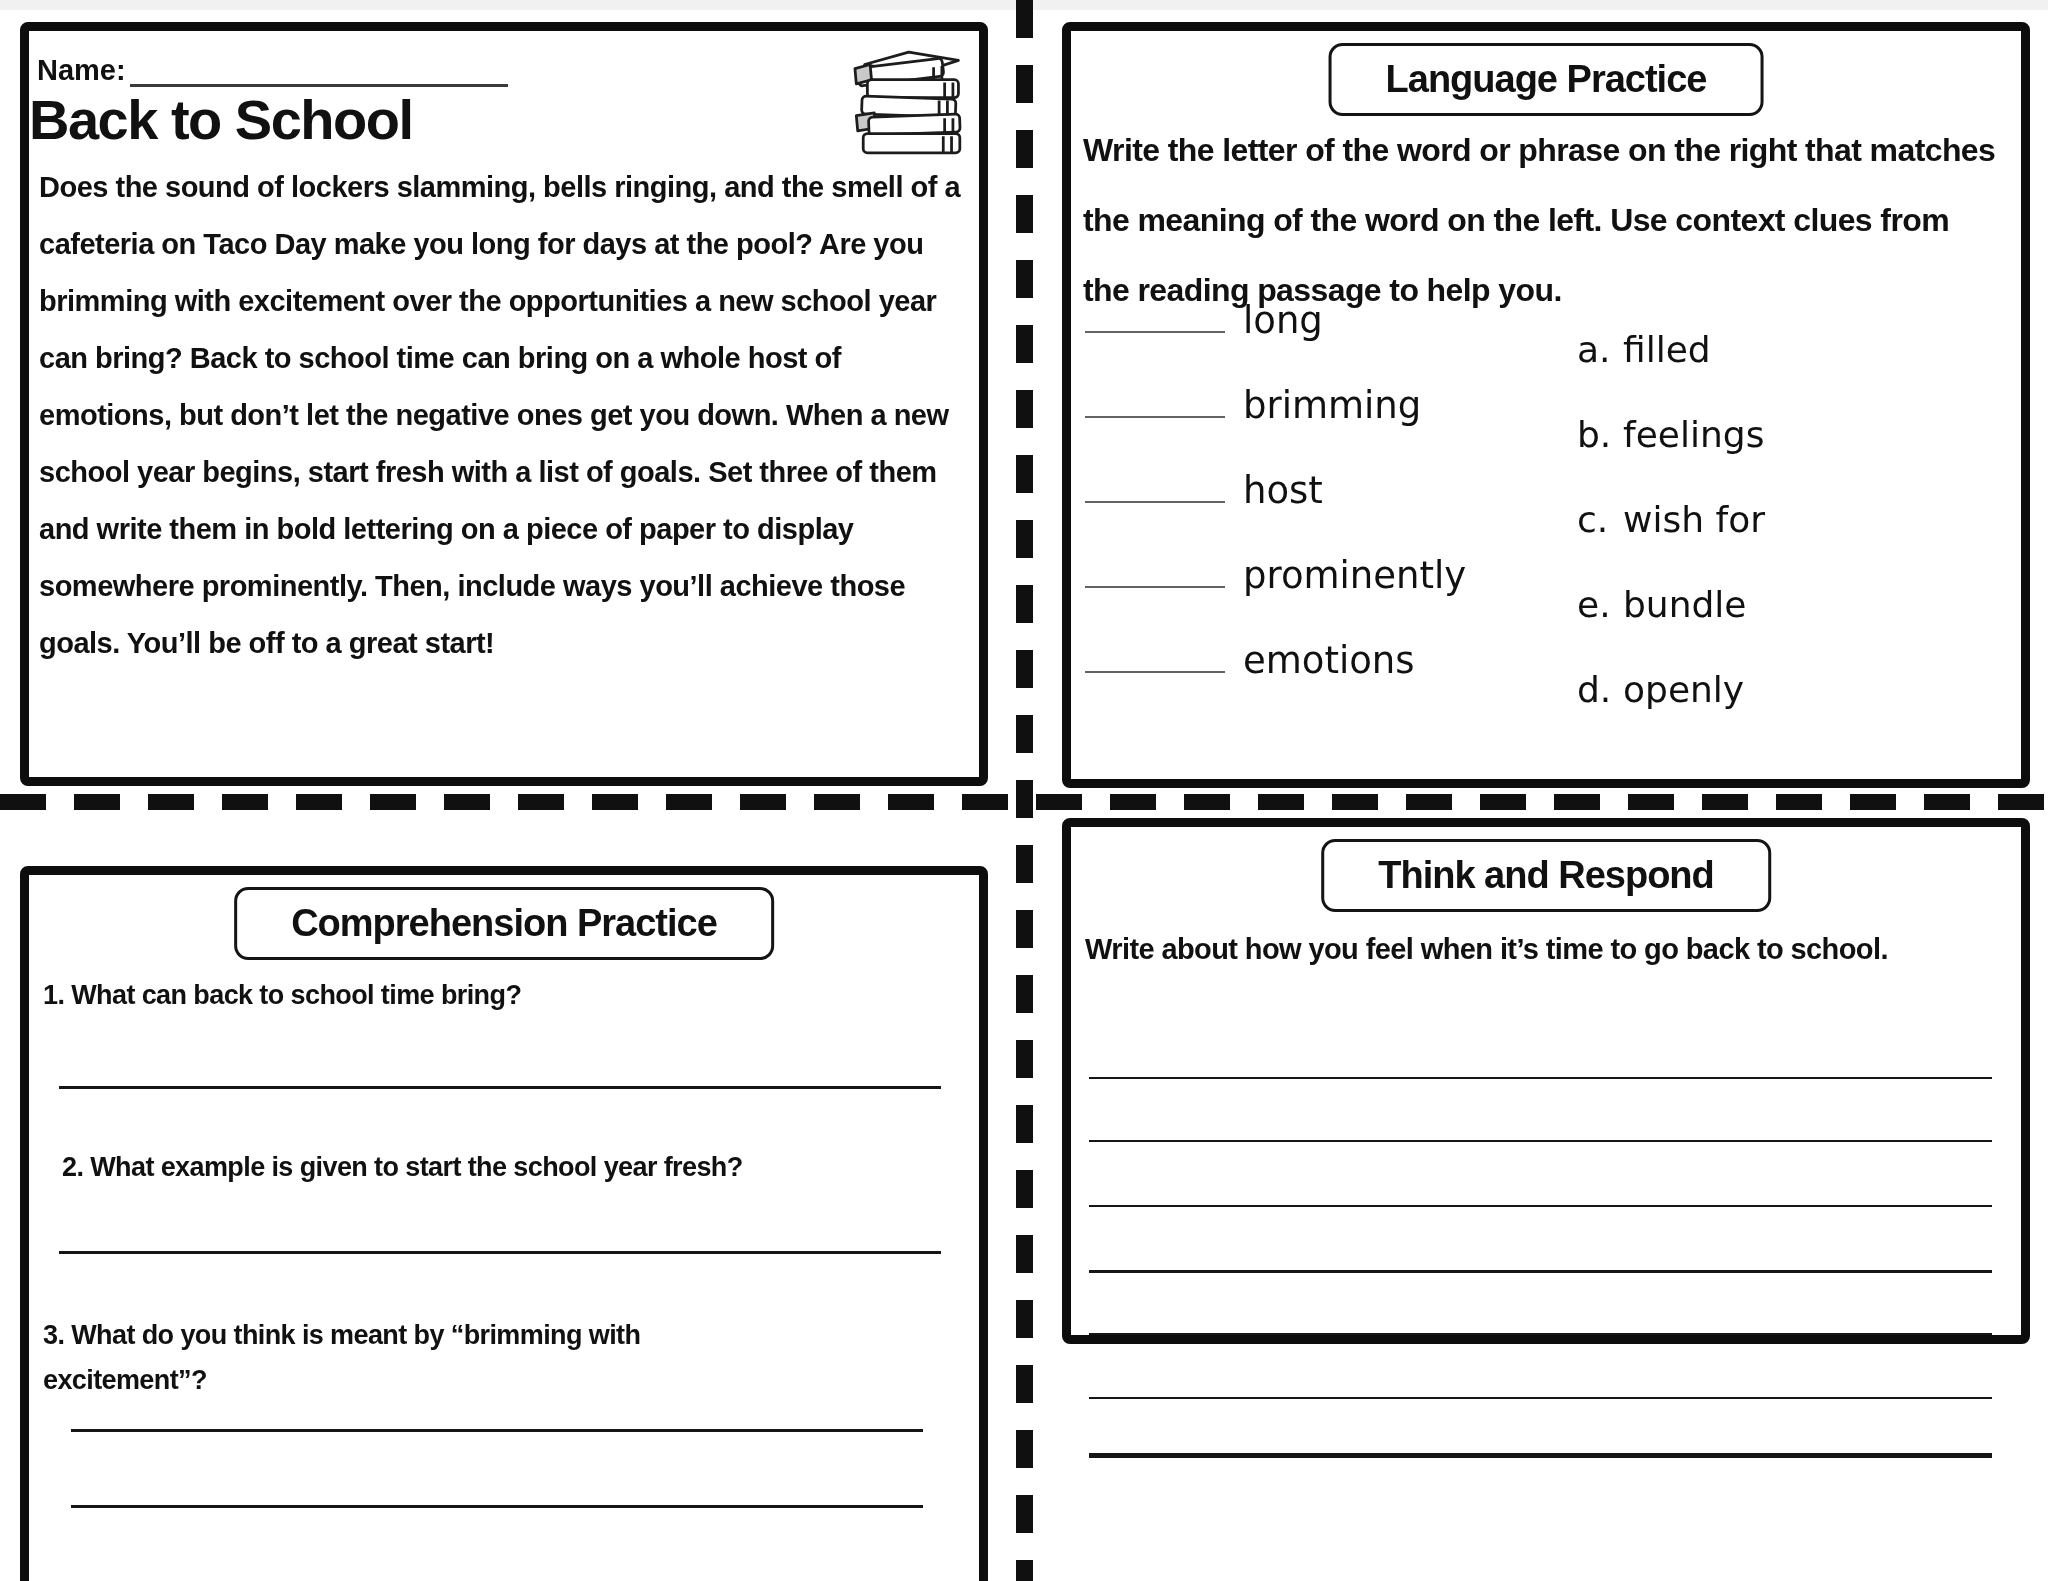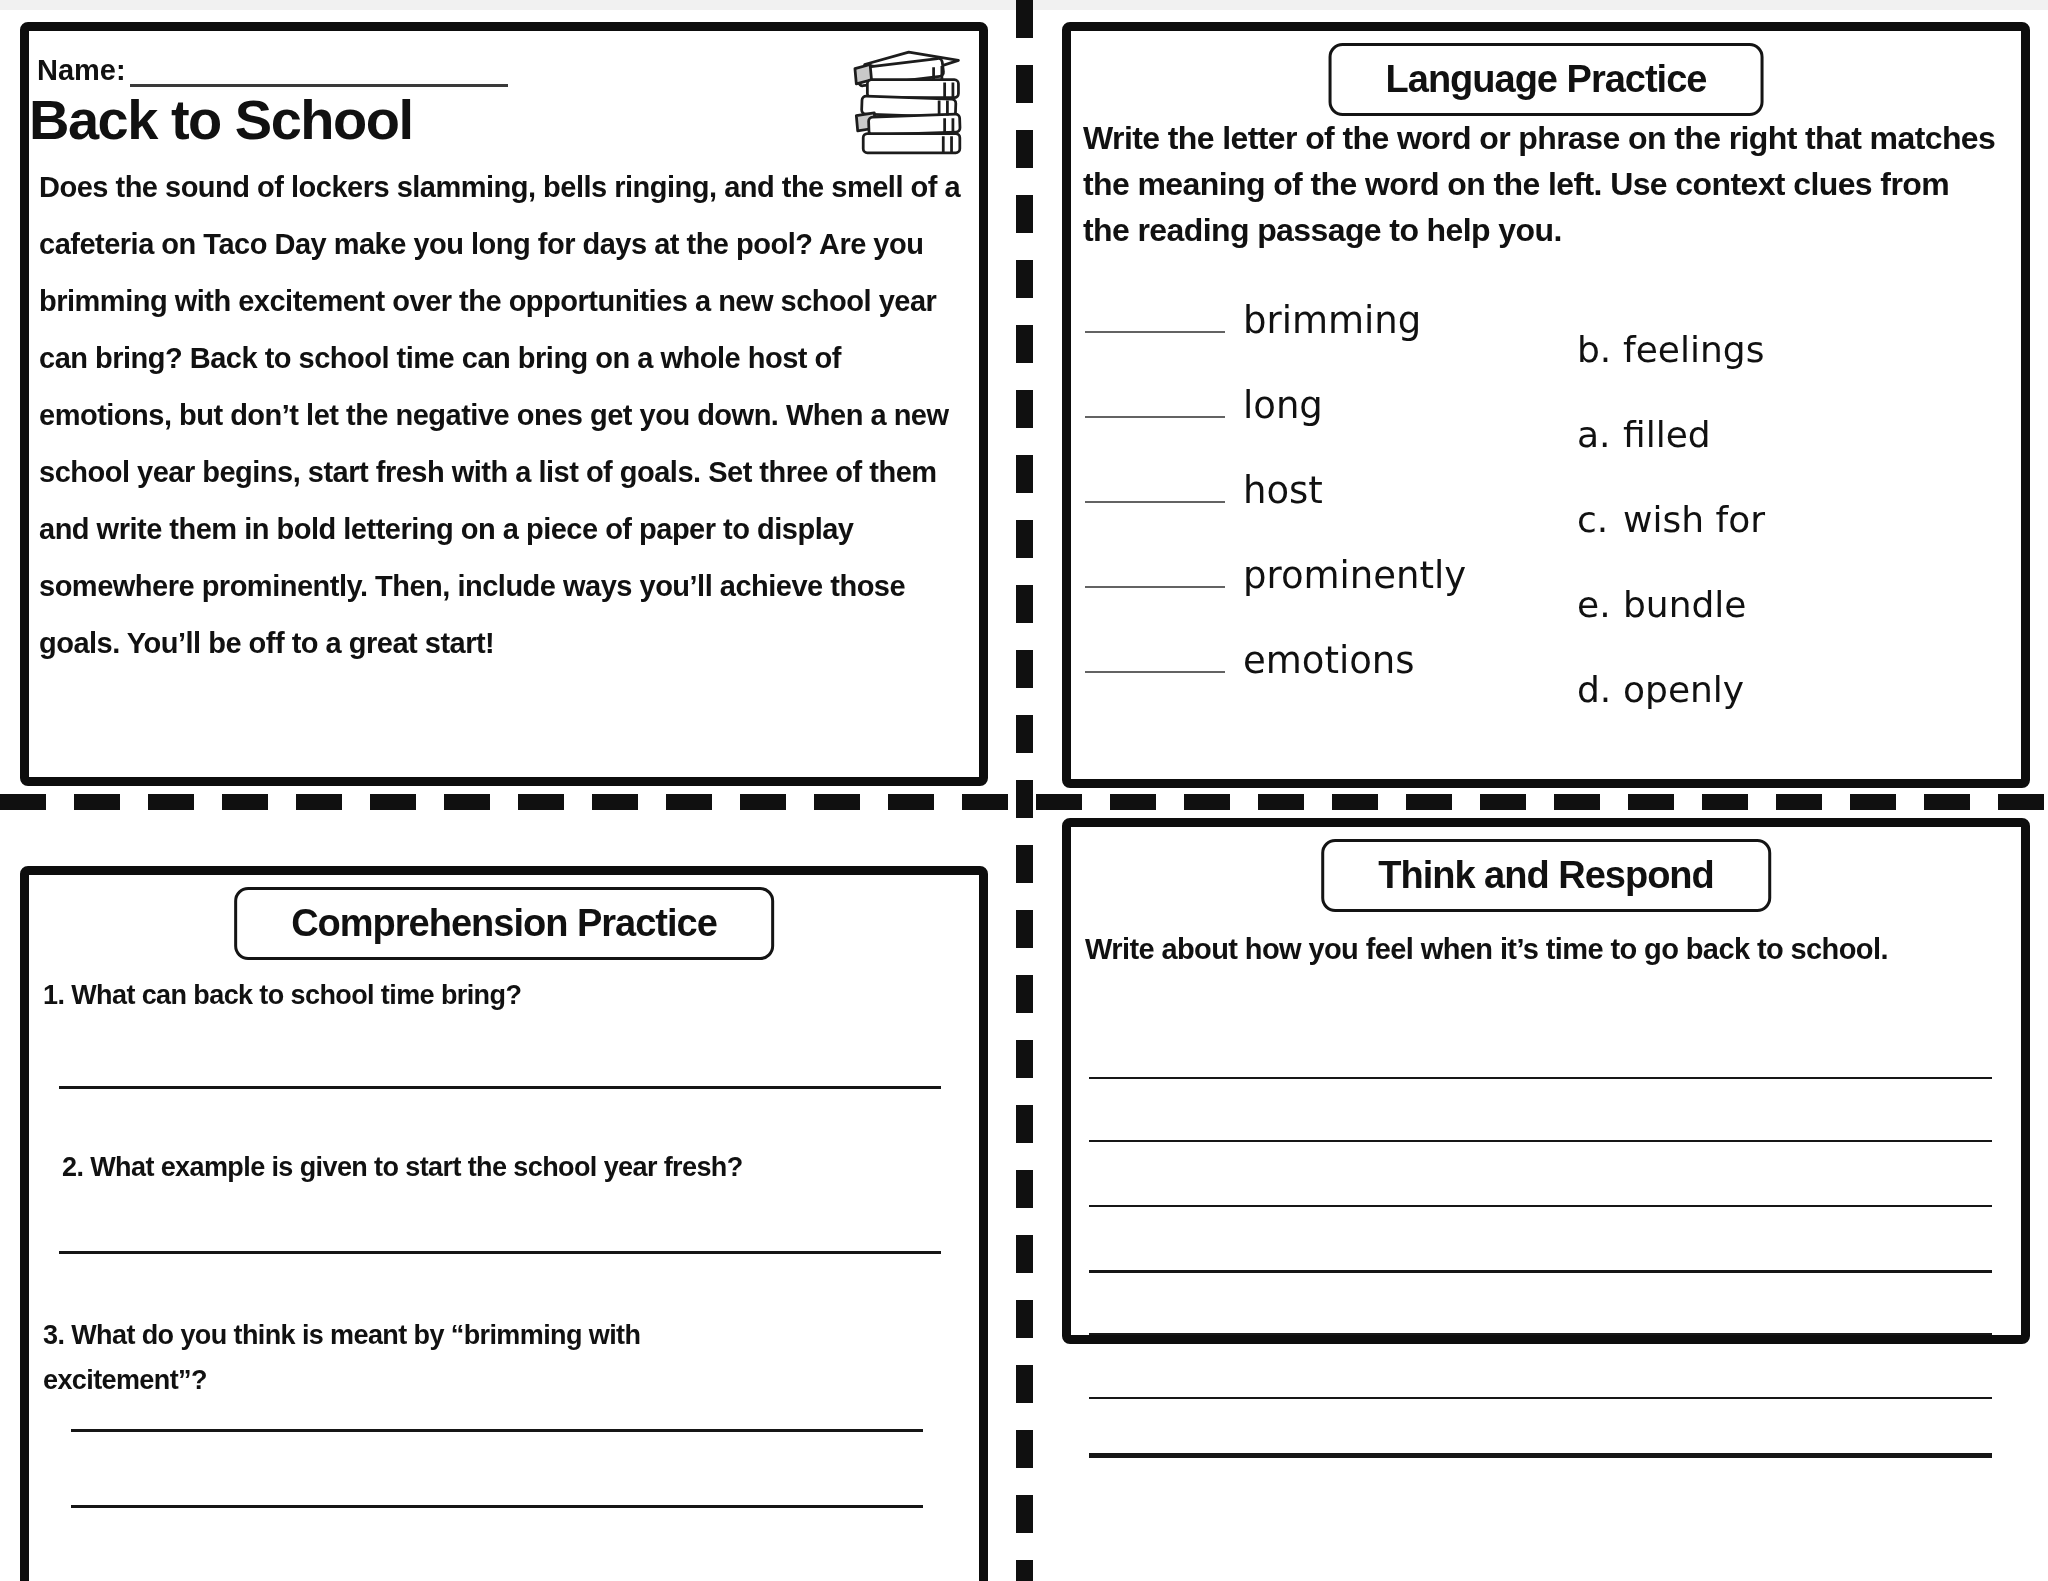--- a/index.html
+++ b/index.html
@@ -35,21 +35,21 @@
   .name-line{display:inline-block;width:378px;height:34px;border-bottom:3px solid #3a3a3a;margin-left:4px;}
   .passage-title{position:absolute;top:56px;left:0;width:100%;text-align:left;font-size:56px;font-weight:bold;letter-spacing:-1.5px;}
   .books{position:absolute;top:14px;right:4px;}
   .passage{
     position:absolute;top:128px;left:10px;right:16px;
     font-size:29px;font-weight:bold;letter-spacing:-0.5px;line-height:57px;text-align:left;
   }
   
   .instructions{
     position:absolute;top:84px;left:12px;right:24px;
-    font-size:32px;font-weight:bold;letter-spacing:-0.6px;line-height:46px;
+    font-size:32px;font-weight:bold;letter-spacing:-0.6px;line-height:70px;
   }
   .match-area{position:absolute;top:268px;left:14px;right:12px;}
   .match-row{position:relative;height:85px;display:flex;align-items:baseline;}
   .geo{font-family:"DejaVu Sans",sans-serif;font-weight:normal;letter-spacing:0;}
   .match-blank{display:inline-block;width:140px;border-bottom:2px solid #636363;}
   .match-word{font-size:37px;margin-left:18px;}
   .match-right{position:absolute;left:492px;bottom:14px;font-size:36px;}
   .match-letter{display:inline-block;min-width:46px;}
   
   .wline{position:absolute;height:0;border-top:3px solid #161616;}
@@ -89,27 +89,27 @@
     </div>
     <div class="passage hand">Does the sound of lockers slamming, bells ringing, and the smell of a cafeteria on Taco Day make you long for days at the pool? Are you brimming with excitement over the opportunities a new school year can bring? Back to school time can bring on a whole host of emotions, but don’t let the negative ones get you down. When a new school year begins, start fresh with a list of goals. Set three of them and write them in bold lettering on a piece of paper to display somewhere prominently. Then, include ways you’ll achieve those goals. You’ll be off to a great start!</div>
   </div>
 
   <div class="qbox tr">
     <div class="pill">Language Practice</div>
     <div class="instructions">Write the letter of the word or phrase on the right that matches the meaning of the word on the left. Use context clues from the reading passage to help you.</div>
     <div class="match-area">
       <div class="match-row">
         <span class="match-blank"></span>
-        <span class="match-word geo">brimming</span>
-        <span class="match-right geo"><span class="match-letter">b.</span><span>feelings</span></span>
+        <span class="match-word geo">long</span>
+        <span class="match-right geo"><span class="match-letter">a.</span><span>filled</span></span>
       </div>
       <div class="match-row">
         <span class="match-blank"></span>
-        <span class="match-word geo">long</span>
-        <span class="match-right geo"><span class="match-letter">a.</span><span>filled</span></span>
+        <span class="match-word geo">brimming</span>
+        <span class="match-right geo"><span class="match-letter">b.</span><span>feelings</span></span>
       </div>
       <div class="match-row">
         <span class="match-blank"></span>
         <span class="match-word geo">host</span>
         <span class="match-right geo"><span class="match-letter">c.</span><span>wish for</span></span>
       </div>
       <div class="match-row">
         <span class="match-blank"></span>
         <span class="match-word geo">prominently</span>
         <span class="match-right geo"><span class="match-letter">e.</span><span>bundle</span></span>

